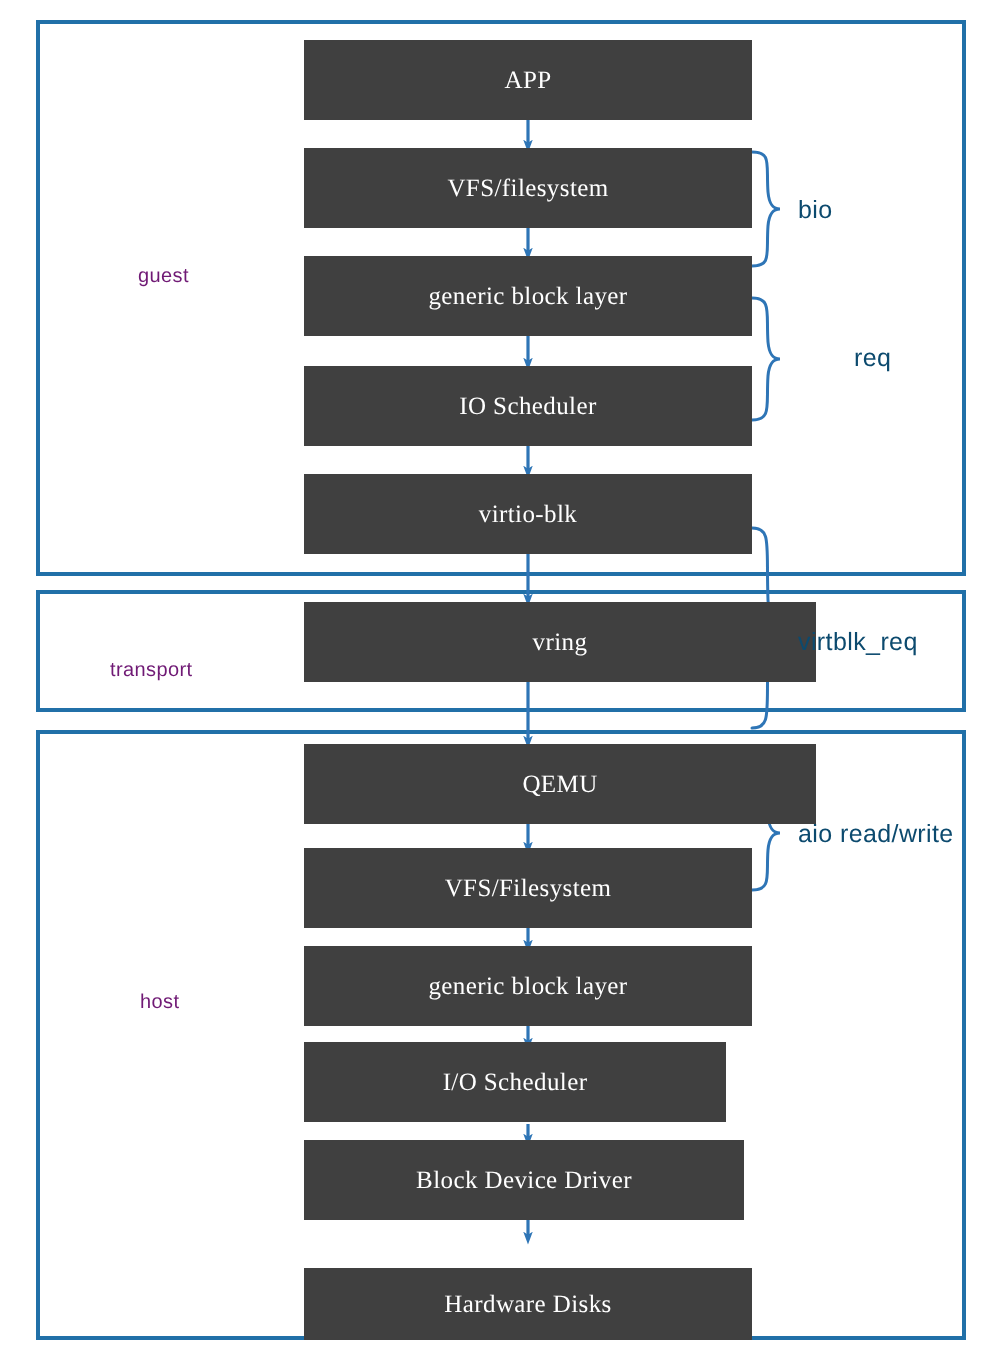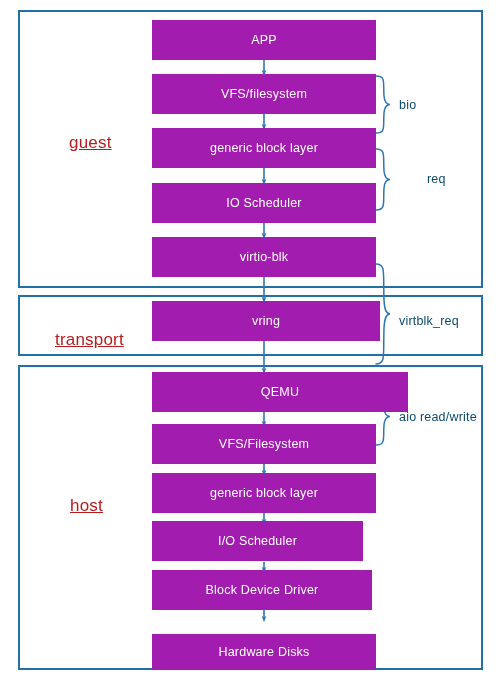--- a/index.html
+++ b/index.html
@@ -18,37 +18,37 @@
     overflow: hidden;
   }
   .container-box {
     position: absolute;
     border: 2px solid #2170a8;
     box-sizing: border-box;
     background: transparent;
   }
   .zone-label {
     position: absolute;
-    color: #b91c1c;
-    font-size: 17px;
+    color: #701a75;
+    font-size: 10px;
     letter-spacing: 0.2px;
     white-space: nowrap;
-    text-decoration: underline;
   }
   .node-box {
     position: absolute;
-    background: #a21caf;
+    background: #404040;
     color: #ffffff;
     font-size: 12.5px;
     display: flex;
     align-items: center;
     justify-content: center;
     box-sizing: border-box;
     letter-spacing: 0.2px;
     white-space: nowrap;
+    font-family: Liberation Serif, serif;
   }
   .brace-label {
     position: absolute;
     color: #0c4a6e;
     font-size: 12.5px;
     white-space: nowrap;
     letter-spacing: 0.2px;
   }
   svg.overlay {
     position: absolute;
@@ -111,21 +111,21 @@
                C387,416.5 384.6,418 384,425 C383,438 386,445 376,445"></path>
     </g>
   </svg>
 
   <div class="node-box" style="left:152px; top:20px; width:224px; height:40px;">APP</div>
   <div class="node-box" style="left:152px; top:74px; width:224px; height:40px;">VFS/filesystem</div>
   <div class="node-box" style="left:152px; top:128px; width:224px; height:40px;">generic block layer</div>
   <div class="node-box" style="left:152px; top:183px; width:224px; height:40px;">IO Scheduler</div>
   <div class="node-box" style="left:152px; top:237px; width:224px; height:40px;">virtio-blk</div>
 
-  <div class="node-box" style="left:152px; top:301px; width:228px; height:40px;">vring</div>
+  <div class="node-box" style="left:152px; top:301px; width:256px; height:40px;">vring</div>
 
   <div class="node-box" style="left:152px; top:372px; width:256px; height:40px;">QEMU</div>
   <div class="node-box" style="left:152px; top:424px; width:224px; height:40px;">VFS/Filesystem</div>
   <div class="node-box" style="left:152px; top:473px; width:224px; height:40px;">generic  block  layer</div>
   <div class="node-box" style="left:152px; top:521px; width:211px; height:40px;text-align:center;">I/O  Scheduler</div>
   <div class="node-box" style="left:152px; top:570px; width:220px; height:40px;">Block  Device  Driver</div>
   <div class="node-box" style="left:152px; top:634px; width:224px; height:36px;">Hardware  Disks</div>
 
   <div class="brace-label" style="left:399px; top:98px;">bio</div>
   <div class="brace-label" style="left:399px; top:172px;padding-left:28px;">req</div>

